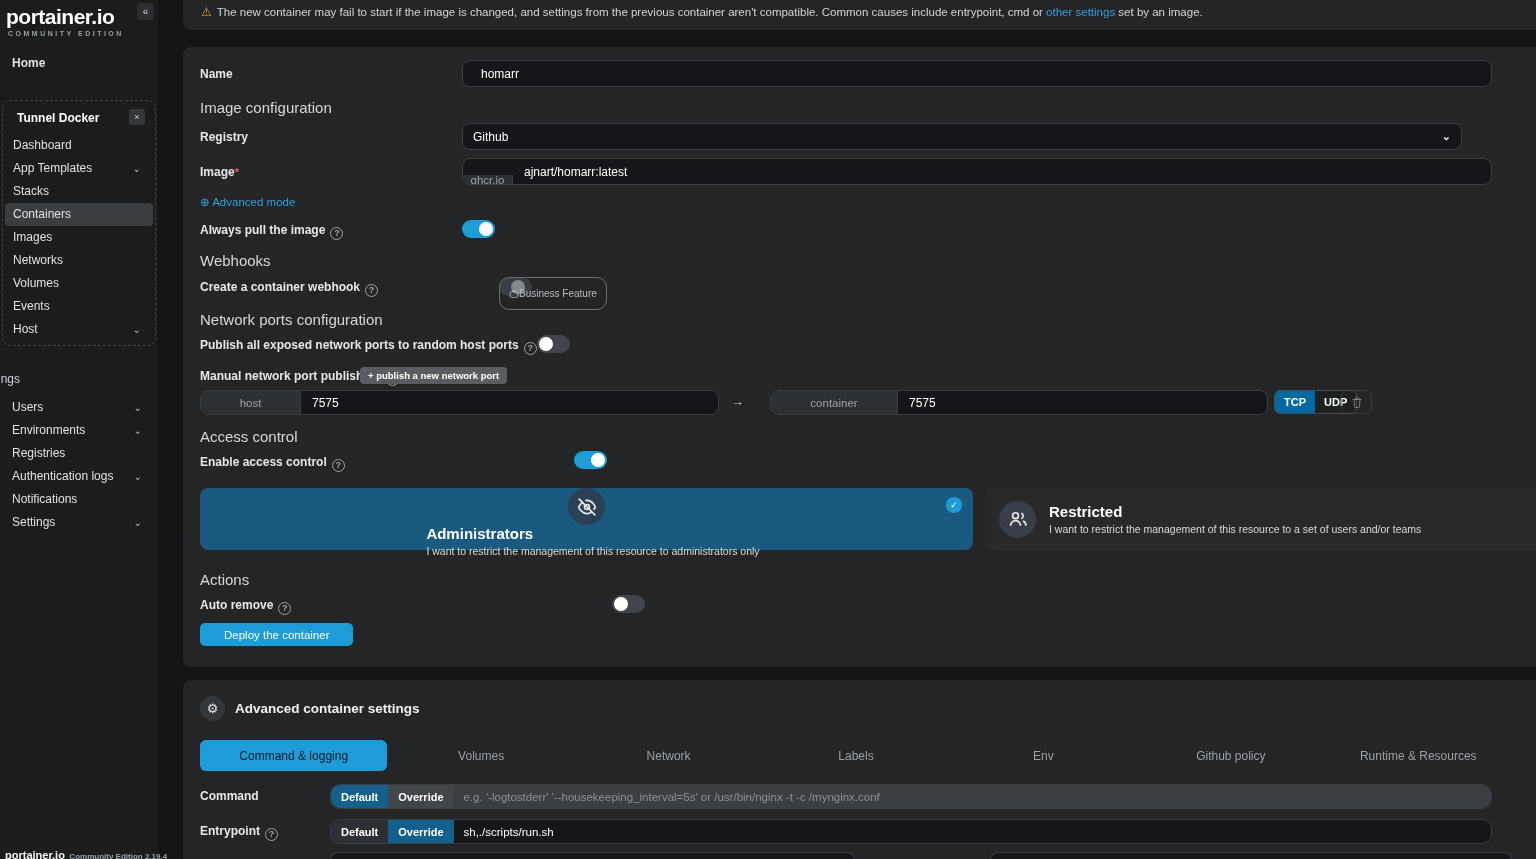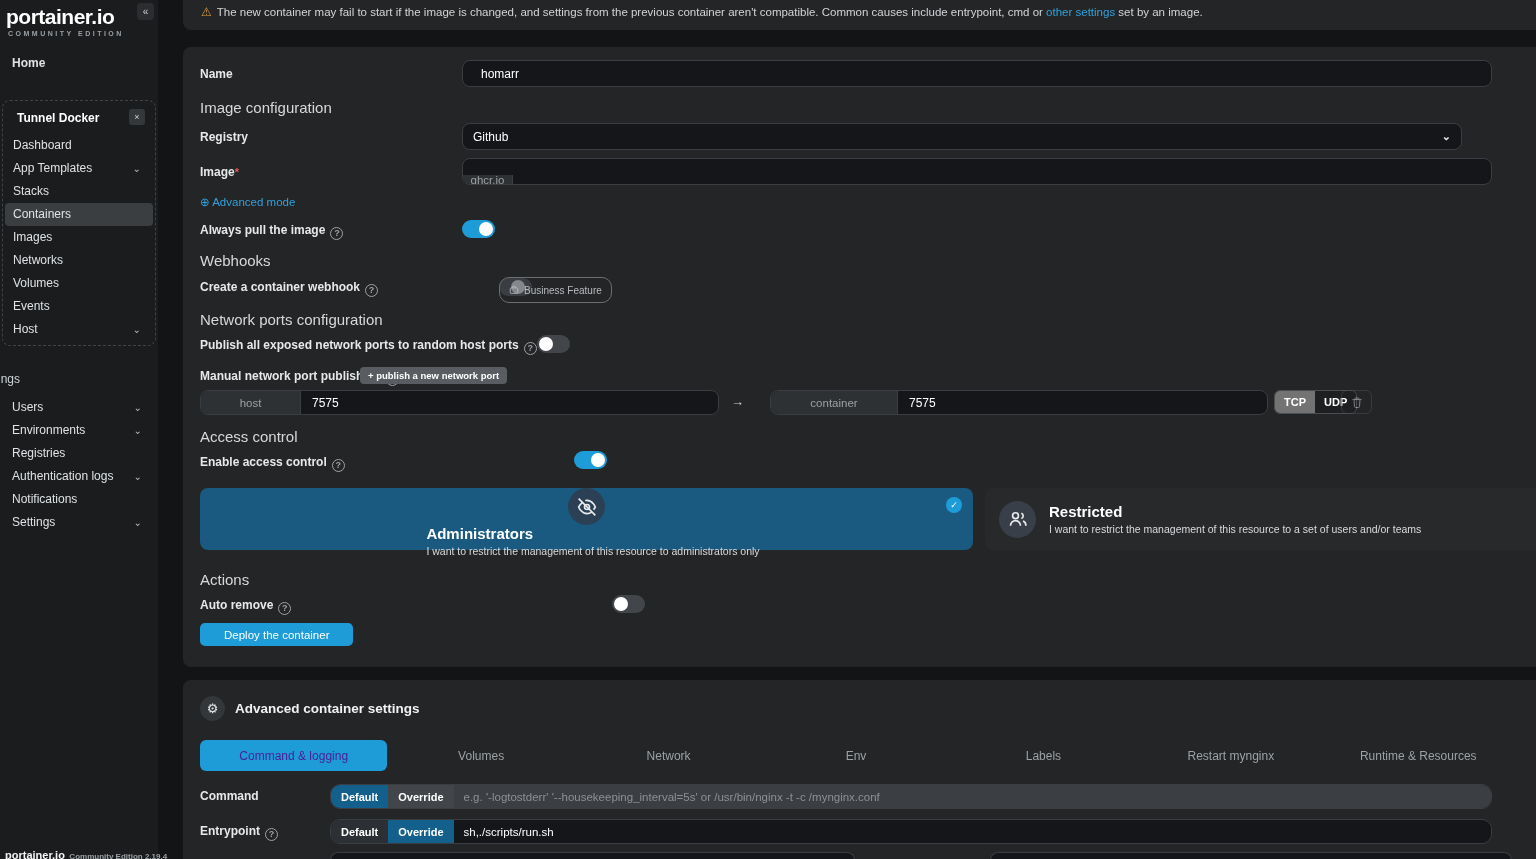--- a/index.html
+++ b/index.html
@@ -58,30 +58,30 @@
   .selectbox { background:#141619; border:1px solid #3a3e42; border-radius:8px; color:#fff; font-size:12px;
     display:flex; align-items:center; padding:0 10px; cursor:pointer;}
   .selectbox .sel-chev { margin-left:auto; font-size:11px; color:#e8eaec; font-weight:700;}
 
   .toggle { width:33px; height:18px; border-radius:9px; position:relative; cursor:pointer; display:inline-block;}
   .toggle .knob { width:14px; height:14px; border-radius:50%; background:#fff; position:absolute; top:2px;}
   .t-on { background:#1e9cd7; } .t-on .knob { right:2px; }
   .t-off { background:#42464a; } .t-off .knob { left:2px; }
   .t-dis { background:#3a3e42; } .t-dis .knob { background:#84888c; left:12px; }
 
-  .pill { display:inline-flex; align-items:center; gap:5px; height:26px; border:1px solid #6b6f72;
+  .pill { display:inline-flex; align-items:center; height:33px; border:1px solid #6b6f72;
     border-radius:10px; padding:0 9px; font-size:10px; color:#b8bbbe; }
 
   .badge-btn { background:#595d61; color:#fff; border:none; border-radius:4px; font-size:9.5px; font-weight:700;
     height:17px; padding:0 8px; cursor:pointer;}
 
   .seg { display:flex; border:1px solid #4a4e52; border-radius:6px; overflow:hidden; }
   .seg .seg-btn { font-size:11px; font-weight:700; color:#fff; background:#1d1f21; border:none; padding:0 9px;
     height:22px; cursor:pointer;}
-  .seg .seg-sel { background:#737373; }
+  .seg .seg-sel { background:#0369a1; }
 
   .icon-btn { width:31px; height:24px; border:1px solid #4a4e52; border-radius:6px; background:transparent;
     display:flex; align-items:center; justify-content:center; opacity:.55; cursor:pointer;}
 
   .card { position:absolute; border-radius:8px; height:62px; display:flex; align-items:center; padding:0 14px; cursor:pointer;}
   .card-sel { background:#1b5a80;flex-direction:column; }
   .card-un { background:#27292b; }
   .card .circ { width:37px; height:37px; border-radius:50%; display:flex; align-items:center; justify-content:center; flex:none;}
   .card-sel .circ { background:#2b4054; } .card-un .circ { background:#383f49; }
   .card .ct { margin-left:13px; }
@@ -91,21 +91,21 @@
     background:#1e9cd7; color:#fff; font-size:9px; line-height:16px; text-align:center;}
 
   .primary-btn { background:#1e9cd7; color:#fff; border:none; border-radius:5px; font-size:11.5px;
     height:23px; padding:0 24px; cursor:pointer;}
 
   .adv-head-circ { position:absolute; left:17px; top:16px; width:25px; height:25px; border-radius:50%;
     background:#33373a; color:#e2e4e6; font-size:13px; text-align:center; line-height:25px;}
   .adv-title { position:absolute; left:52px; top:21px; font-size:13.5px; font-weight:700; color:#f0f1f2;}
   .tabs { position:absolute; left:17px; top:60px; width:1312px; height:31px; display:flex;}
   .tab { flex:1; display:flex; align-items:center; justify-content:center; font-size:12px; color:#9da1a4; cursor:pointer;}
-  .tab.active { background:#1e9cd7; color:#4c1d95; border-radius:6px; font-weight:500;}
+  .tab.active { background:#1e9cd7; color:#0f172a; border-radius:6px; font-weight:500;}
 
   .cmd-group { position:absolute; display:flex; height:25px; width:1162px; left:147px;
     border:1px solid #3a3e42; border-radius:10px; overflow:hidden; }
   .cmd-group .g-btn { font-size:11px; font-weight:700; color:#fff; border:none; height:100%; padding:0 10px; cursor:pointer;}
   .g-gray { background:#42464b; } .g-dark { background:#2c2f33; } .g-blue { background:#13608c; }
   .cmd-group input { flex:1; border:none; outline:none; font-size:11.5px; padding:0 10px; min-width:0;
     font-family:"Liberation Sans",sans-serif;}
   .in-dis { background:#3b3f43; color:#8d9093; } .in-dis::placeholder { color:#8d9093; }
   .in-live { background:#141619; color:#fff; }
 
@@ -173,20 +173,21 @@
   <div class="abs selectbox" style="left:279px; top:76px; width:1000px; height:27px;">
     <span>Github</span>
     <span class="sel-chev">⌄</span>
   </div>
 
   <div class="abs lbl" style="left:17px; top:118px;">
     <span>Image</span><span class="req">*</span>
   </div>
   <div class="abs igroup" style="left:279px; top:111px; width:1030px; height:27px;">
     <span class="prefix" style="width:50px;margin-top:16px;">ghcr.io</span>
+    <input value="ajnart/homarr:latest" style="">
   </div>
 
   <div class="abs" style="left:17px; top:148px; font-size:11.5px;">
     <a class="blue-link"><span>⊕ </span><span>Advanced mode</span></a>
   </div>
 
   <div class="abs lbl" style="left:17px; top:176px;">
     <span>Always pull the image</span><span class="help">?</span>
   </div>
   <div class="abs toggle t-on" style="left:279px; top:173px;"><span class="knob"></span></div>
@@ -288,23 +289,23 @@
 </div>
 
 <div class="panel adv-panel">
   <div class="adv-head-circ">⚙</div>
   <div class="adv-title">Advanced container settings</div>
 
   <div class="tabs">
     <div class="tab active">Command &amp; logging</div>
     <div class="tab">Volumes</div>
     <div class="tab">Network</div>
+    <div class="tab">Labels</div>
     <div class="tab">Env</div>
-    <div class="tab">Labels</div>
-    <div class="tab">Restart mynginx</div>
+    <div class="tab">Github policy</div>
     <div class="tab">Runtime &amp; Resources</div>
   </div>
 
   <div class="abs lbl" style="left:17px; top:109px;">Command</div>
   <div class="cmd-group" style="top:104px;">
     <button class="g-btn g-blue">Default</button>
     <button class="g-btn g-gray">Override</button>
     <input class="in-dis" placeholder="e.g. '-logtostderr' '--housekeeping_interval=5s' or /usr/bin/nginx -t -c /mynginx.conf" style="">
   </div>
 

